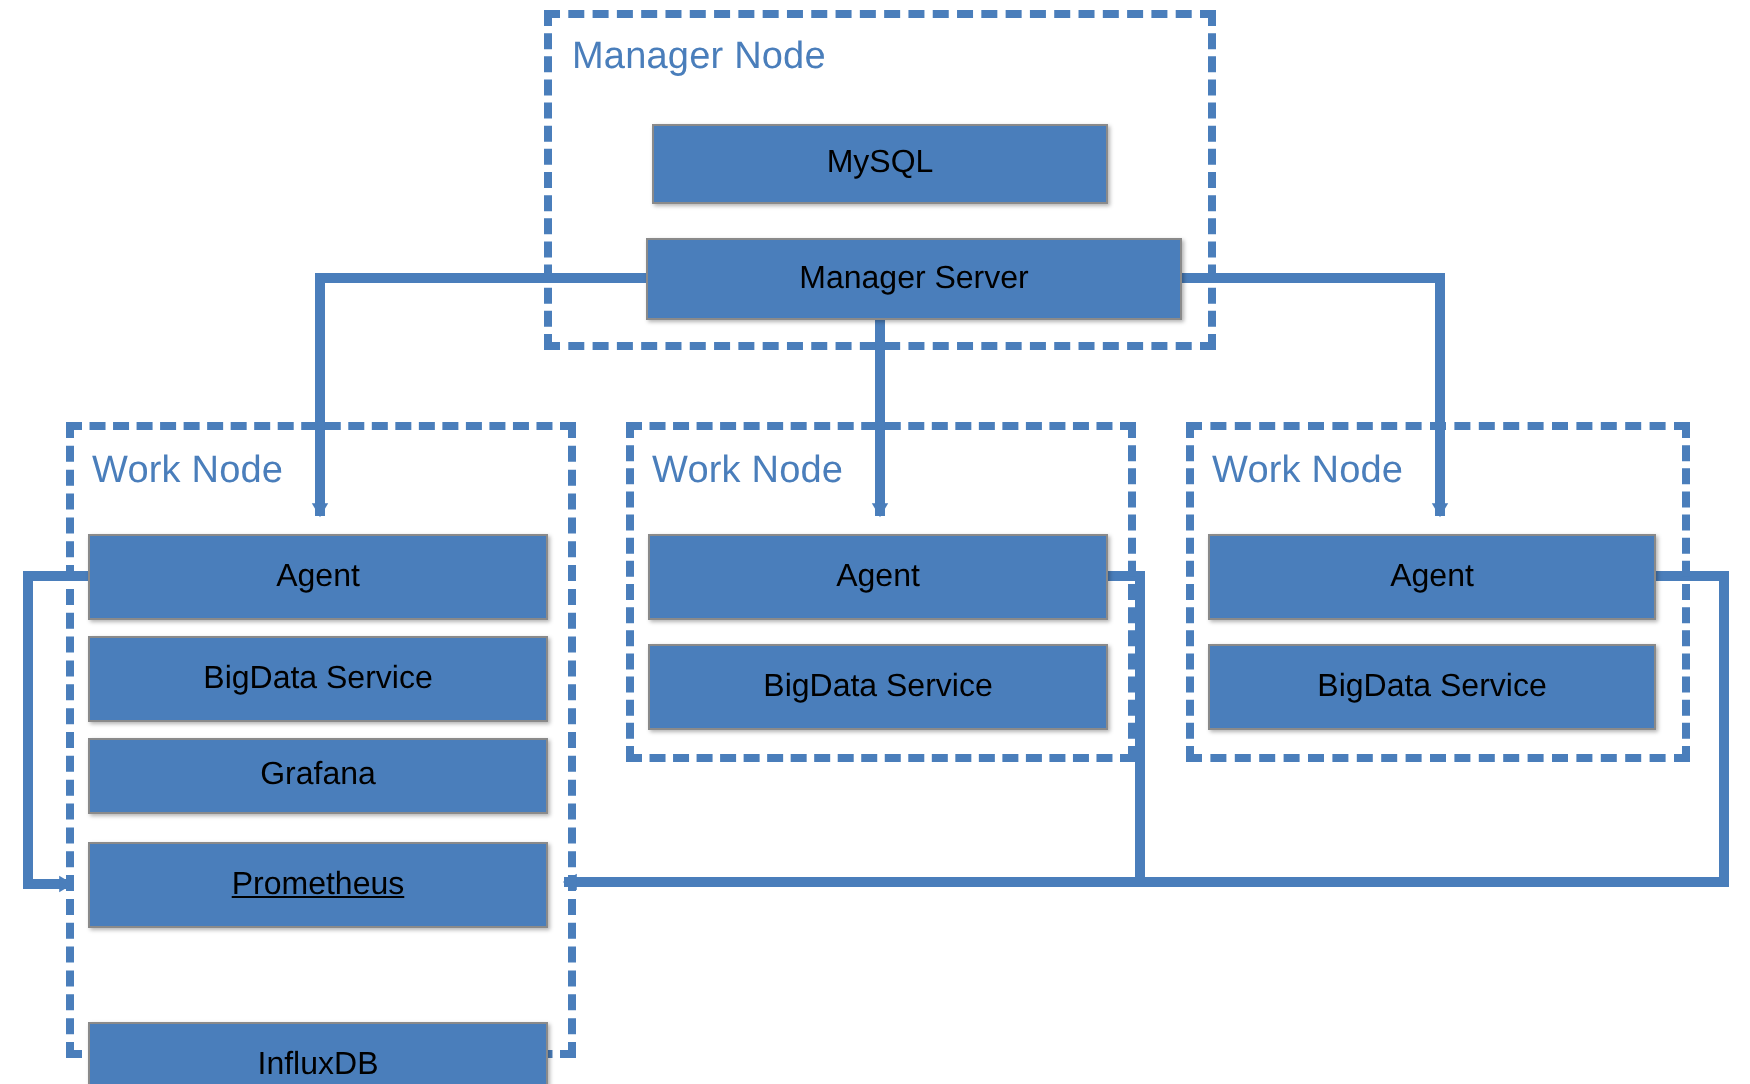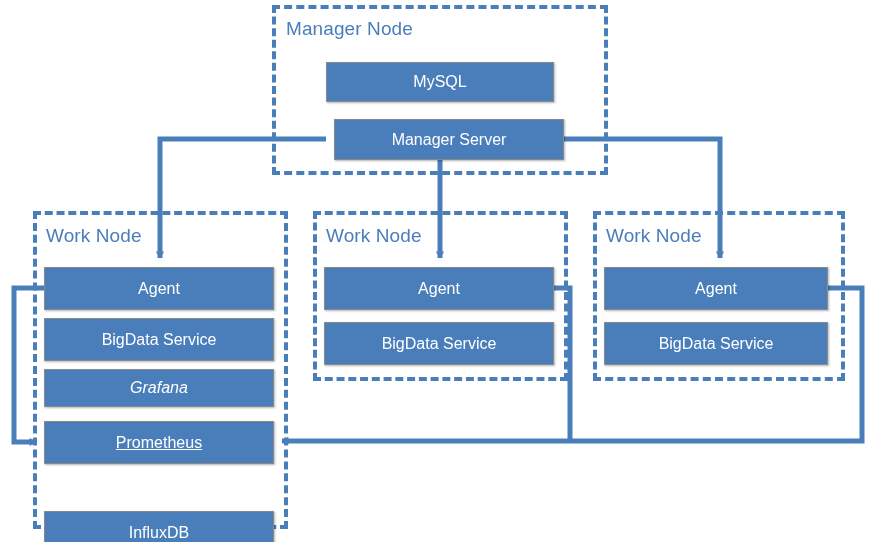--- a/index.html
+++ b/index.html
@@ -38,21 +38,21 @@
     letter-spacing: 0.1px;
   }
   .node-box {
     position: absolute;
     background: #4a7ebb;
     border: 1px solid #8a8a8a;
     box-sizing: border-box;
     display: flex;
     align-items: center;
     justify-content: center;
-    color: #ffffff;
+    color: #000000;
     font-size: 16px;
     font-family: "Liberation Sans", sans-serif;
     box-shadow: 1px 1px 2px rgba(0,0,0,0.30);
     white-space: nowrap;
   }
 </style>
 </head>
 <body>
 
 <div id="canvas">
@@ -90,27 +90,27 @@
   <div class="group-label" style="left:46px; top:225px;">Work Node</div>
 
   <div class="group" style="left:313px; top:211px; width:255px; height:170px;"></div>
   <div class="group-label" style="left:326px; top:225px;">Work Node</div>
 
   <div class="group" style="left:593px; top:211px; width:252px; height:170px;"></div>
   <div class="group-label" style="left:606px; top:225px;">Work Node</div>
 
   <div class="node-box" style="left:326px; top:62px; width:228px; height:40px;">MySQL</div>
 
-  <div class="node-box" style="left:334px; top:119px; width:230px; height:41px;">Manager Server</div>
+  <div class="node-box" style="left:323px; top:119px; width:268px; height:41px;">Manager Server</div>
 
   <div class="node-box" style="left:44px; top:267px; width:230px; height:43px;">Agent</div>
 
   <div class="node-box" style="left:44px; top:318px; width:230px; height:43px;">BigData Service</div>
 
-  <div class="node-box" style="left:44px; top:369px; width:230px; height:38px;font-style:italic;">Grafana</div>
+  <div class="node-box" style="left:44px; top:369px; width:230px; height:38px;">Grafana</div>
 
   <div class="node-box" style="left:44px; top:421px; width:230px; height:43px;text-decoration:underline;">Prometheus</div>
 
   <div class="node-box" style="left:44px; top:476px; width:230px; height:43px;margin-top:35px;">InfluxDB</div>
 
   <div class="node-box" style="left:324px; top:267px; width:230px; height:43px;">Agent</div>
 
   <div class="node-box" style="left:324px; top:322px; width:230px; height:43px;">BigData Service</div>
 
   <div class="node-box" style="left:604px; top:267px; width:224px; height:43px;">Agent</div>

